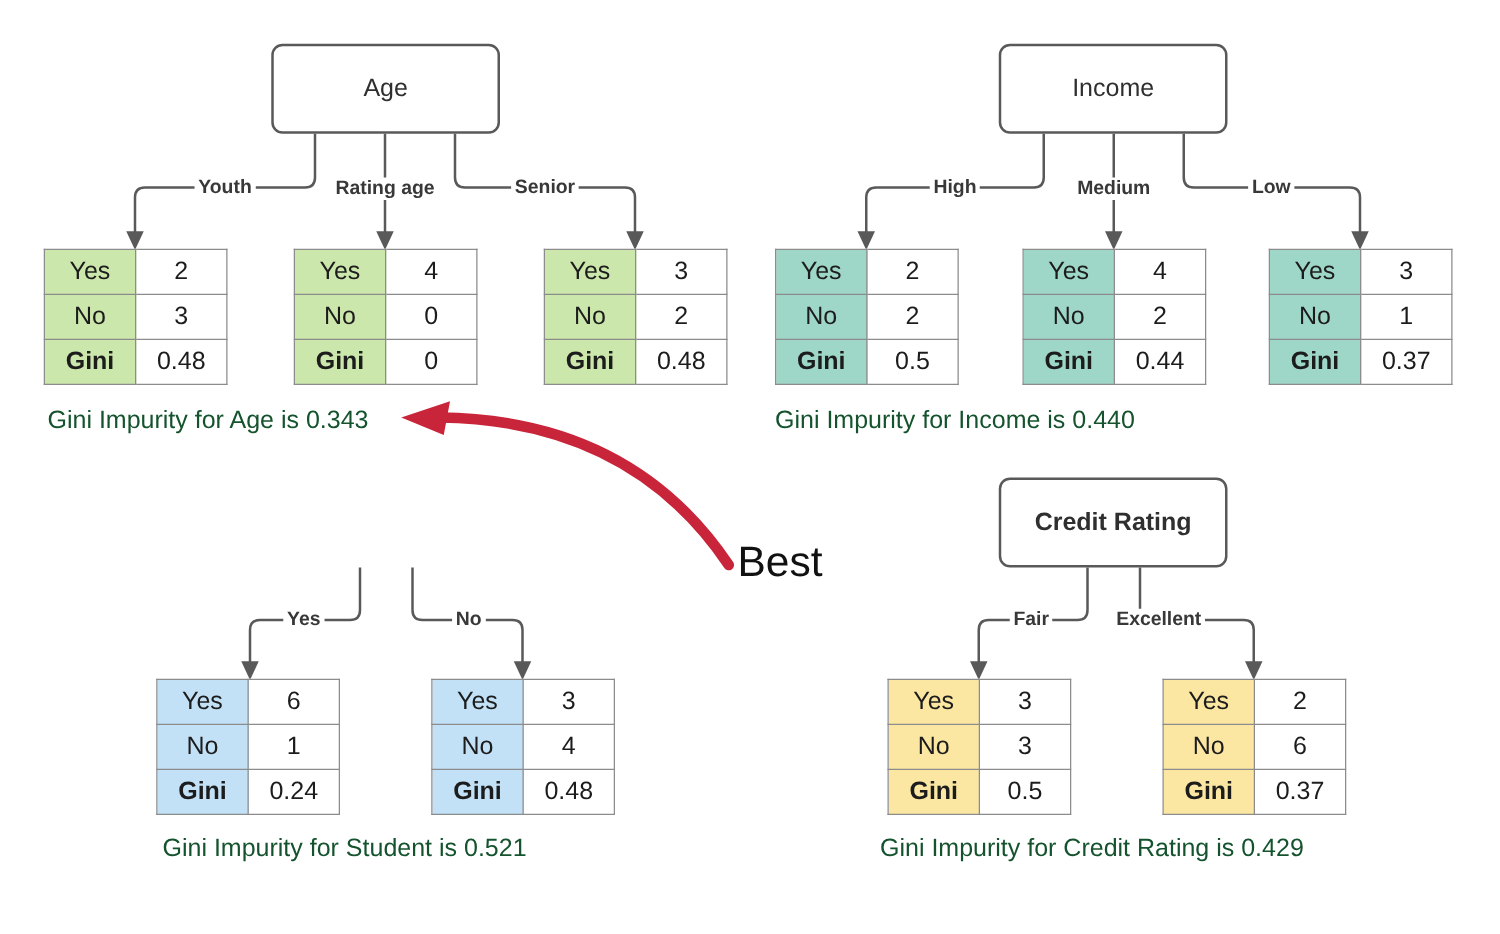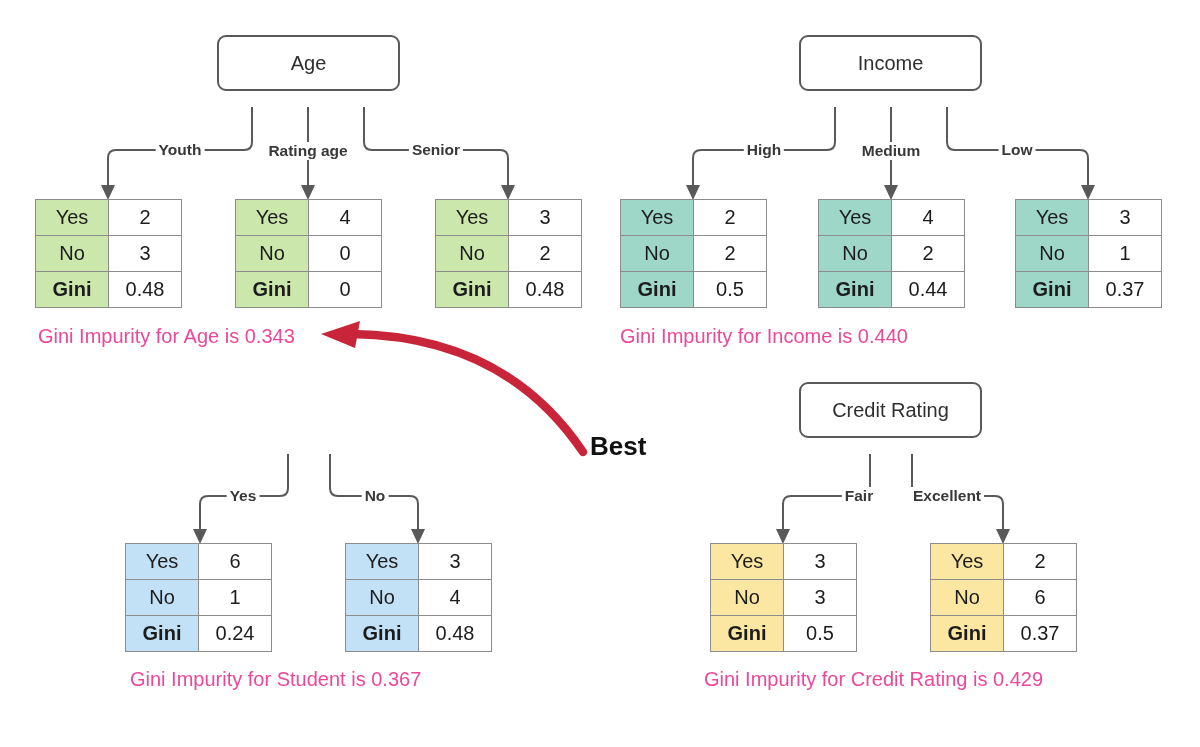--- a/index.html
+++ b/index.html
@@ -2,43 +2,43 @@
 <html><head>
 <meta charset="utf-8">
 <style>
   html,body{margin:0;padding:0;background:#ffffff;}
   #canvas{
     position:relative;width:1200px;height:747px;background:#ffffff;overflow:hidden;
     font-family:"Liberation Sans",sans-serif;
   }
   #connectors{position:absolute;left:0;top:0;pointer-events:none;}
   .node{
-    position:absolute;width:183px;height:56px;box-sizing:border-box;
+    position:absolute;width:183px;height:72px;box-sizing:border-box;
     border:2px solid #595959;border-radius:9px;background:#ffffff;
     display:flex;align-items:center;justify-content:center;
     font-size:20px;color:#2f2f2f;
   }
   .dt{
     position:absolute;border-collapse:collapse;background:#ffffff;
   }
   .dt td{
     width:73px;height:36px;box-sizing:border-box;border:1px solid #8c8c8c;
     text-align:center;vertical-align:middle;font-size:20px;color:#1c1c1c;padding:0;
   }
   .dt td.b{font-weight:bold;}
   .branch-label{
     position:absolute;transform:translate(-50%,-50%);
     background:#ffffff;padding:0 3px;white-space:nowrap;
     font-size:15.5px;font-weight:bold;color:#383838;
   }
   .caption{
-    position:absolute;font-size:20px;color:#ec4899;white-space:nowrap;
+    position:absolute;font-size:20px;color:#14532d;white-space:nowrap;
   }
   .best{
-    position:absolute;font-size:26px;font-weight:bold;color:#111111;white-space:nowrap;
+    position:absolute;font-size:34px;font-weight:normal;color:#111111;white-space:nowrap;
   }
 </style>
 </head>
 <body>
 
 <div id="canvas">
 
   <svg id="connectors" width="1200" height="747" viewBox="0 0 1200 747">
     <g fill="none" stroke-width="2" stroke="#595959">
 
@@ -69,32 +69,32 @@
       <polygon points="996,529 1010,529 1003,544"></polygon>
     </g>
     <g>
       <path d="M583,452 Q505,336 352,334" fill="none" stroke-width="8.5" stroke-linecap="round" stroke="#c9253a"></path>
       <polygon points="321,334 360,321 355,348" stroke="none" fill="#c9253a"></polygon>
     </g>
   </svg>
 
   <div class="node" style="left:217px;top:35px;">Age</div>
   <div class="node" style="left:799px;top:35px;">Income</div>
-  <div class="node" style="left:799px;top:382px;">Credit Rating</div>
+  <div class="node" style="left:799px;top:382px;font-weight:bold;">Credit Rating</div>
 
   <div class="branch-label" style="left:180px;top:150px;">Youth</div>
   <div class="branch-label" style="left:308px;top:151px;">Rating age</div>
   <div class="branch-label" style="left:436px;top:150px;">Senior</div>
   <div class="branch-label" style="left:764px;top:150px;">High</div>
   <div class="branch-label" style="left:891px;top:151px;">Medium</div>
   <div class="branch-label" style="left:1017px;top:150px;">Low</div>
   <div class="branch-label" style="left:243px;top:496px;">Yes</div>
   <div class="branch-label" style="left:375px;top:496px;">No</div>
-  <div class="branch-label" style="left:825px;top:496px;margin-left:34px;">Fair</div>
-  <div class="branch-label" style="left:947px;top:496px;">Excellent</div>
+  <div class="branch-label" style="left:825px;top:496px;">Fair</div>
+  <div class="branch-label" style="left:927px;top:496px;">Excellent</div>
 
   <table class="dt" style="left:35px;top:199px;">
       <tbody>
     <tr>
           <td style="background-color: rgb(204, 231, 171);">Yes</td>
           <td>2</td>
         </tr>
     <tr>
           <td style="background-color: rgb(204, 231, 171);">No</td>
           <td>3</td>
@@ -248,18 +248,18 @@
         </tr>
     <tr>
           <td class="b" style="background-color: rgb(251, 231, 162);">Gini</td>
           <td>0.37</td>
         </tr>
   </tbody>
     </table>
 
   <div class="caption" style="left:38px;top:325px;">Gini Impurity for Age is 0.343</div>
   <div class="caption" style="left:620px;top:325px;">Gini Impurity for Income is 0.440</div>
-  <div class="caption" style="left:130px;top:668px;">Gini Impurity for Student is 0.367</div>
+  <div class="caption" style="left:130px;top:668px;">Gini Impurity for Student is 0.521</div>
   <div class="caption" style="left:704px;top:668px;">Gini Impurity for Credit Rating is 0.429</div>
 
   <div class="best" style="left:590px;top:431px;">Best</div>
 
 </div>
 
 </body></html>

